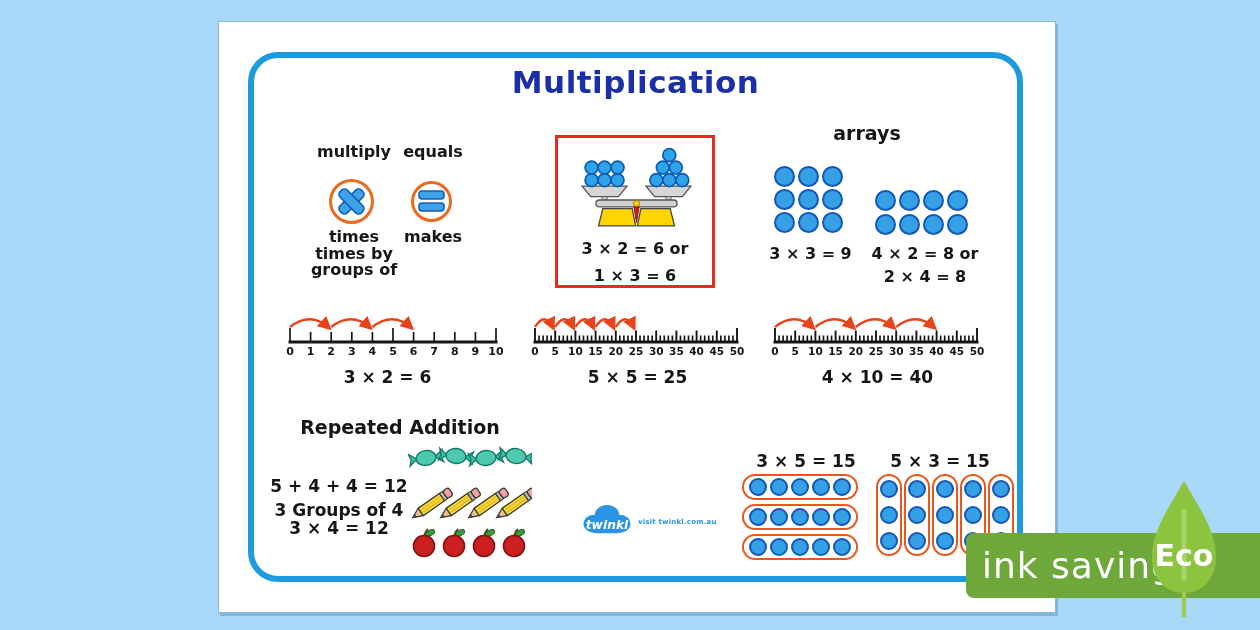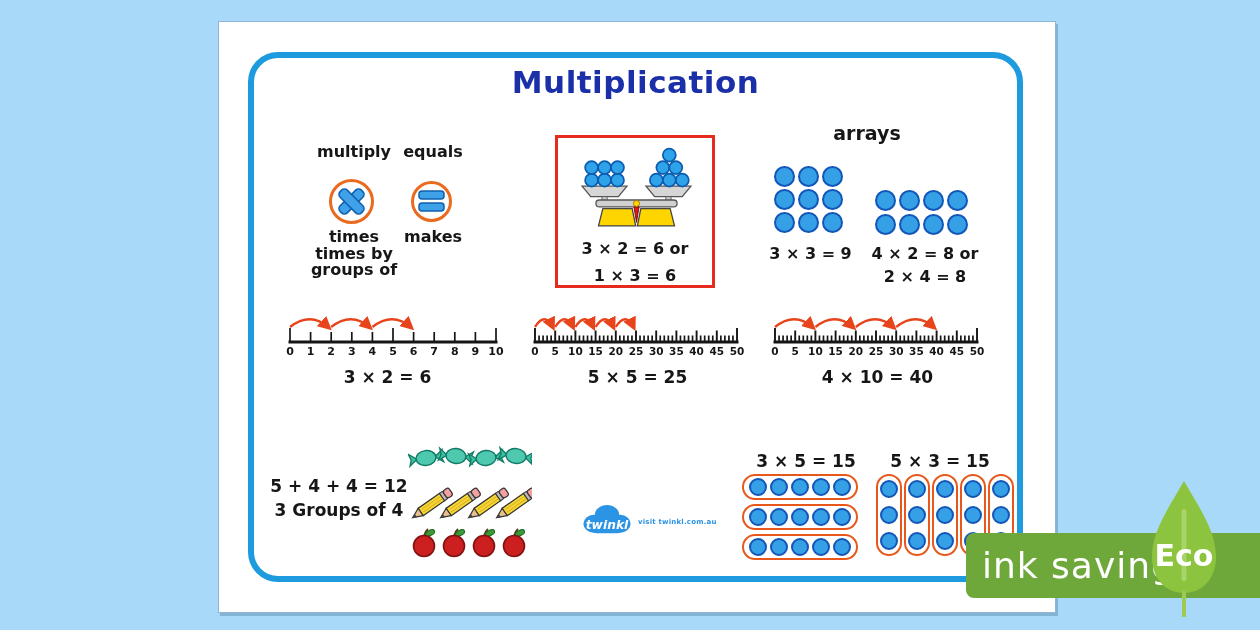--- a/index.html
+++ b/index.html
@@ -308,22 +308,24 @@
           <path d="M0,0 L6,3 L0,6 Z" fill="#e8441c"></path>
         </marker>
       </defs>
       <path d="M 8 17 Q 28.2 1 46.4 18" fill="none" stroke="#e8441c" stroke-width="2.3" marker-end="url(#arrow2)"></path>
       <path d="M 48.4 17 Q 68.6 1 86.8 18" fill="none" stroke="#e8441c" stroke-width="2.3" marker-end="url(#arrow2)"></path>
       <path d="M 88.8 17 Q 109 1 127.19999999999999 18" fill="none" stroke="#e8441c" stroke-width="2.3" marker-end="url(#arrow2)"></path>
       <path d="M 129.2 17 Q 149.39999999999998 1 167.6 18" fill="none" stroke="#e8441c" stroke-width="2.3" marker-end="url(#arrow2)"></path>
     </svg>
   <div class="abs cap17" style="left:790px;top:367px;width:175px;">4 × 10 = 40</div>
 
+  <div class="abs head19" style="left:300px;top:416px;width:200px;">Repeated Addition</div>
   <div class="abs cap17" style="left:253px;top:476px;width:172px;">5 + 4 + 4 = 12</div>
   <div class="abs cap17" style="left:253px;top:500px;width:172px;">3 Groups of 4</div>
+  <div class="abs cap17" style="left:253px;top:518px;width:172px;">3 × 4 = 12</div>
 
   <svg class="abs" style="left:408px;top:444px;" width="124" height="116" viewBox="0 0 124 116">
     <defs>
       <g id="candy">
         <polygon points="-9,0 -17,-6 -15,0 -17,6" fill="#3fc0a0" stroke="#117a66" stroke-width="1.3"></polygon>
         <polygon points="9,0 17,-6 15,0 17,6" fill="#3fc0a0" stroke="#117a66" stroke-width="1.3"></polygon>
         <ellipse cx="0" cy="0" rx="10" ry="7.5" fill="#4ec8ae" stroke="#117a66" stroke-width="1.4"></ellipse>
       </g>
       <g id="pencil">
         <polygon points="0,4.5 10,0 10,9" fill="#e9c08c" stroke="#333" stroke-width="1.2"></polygon>

